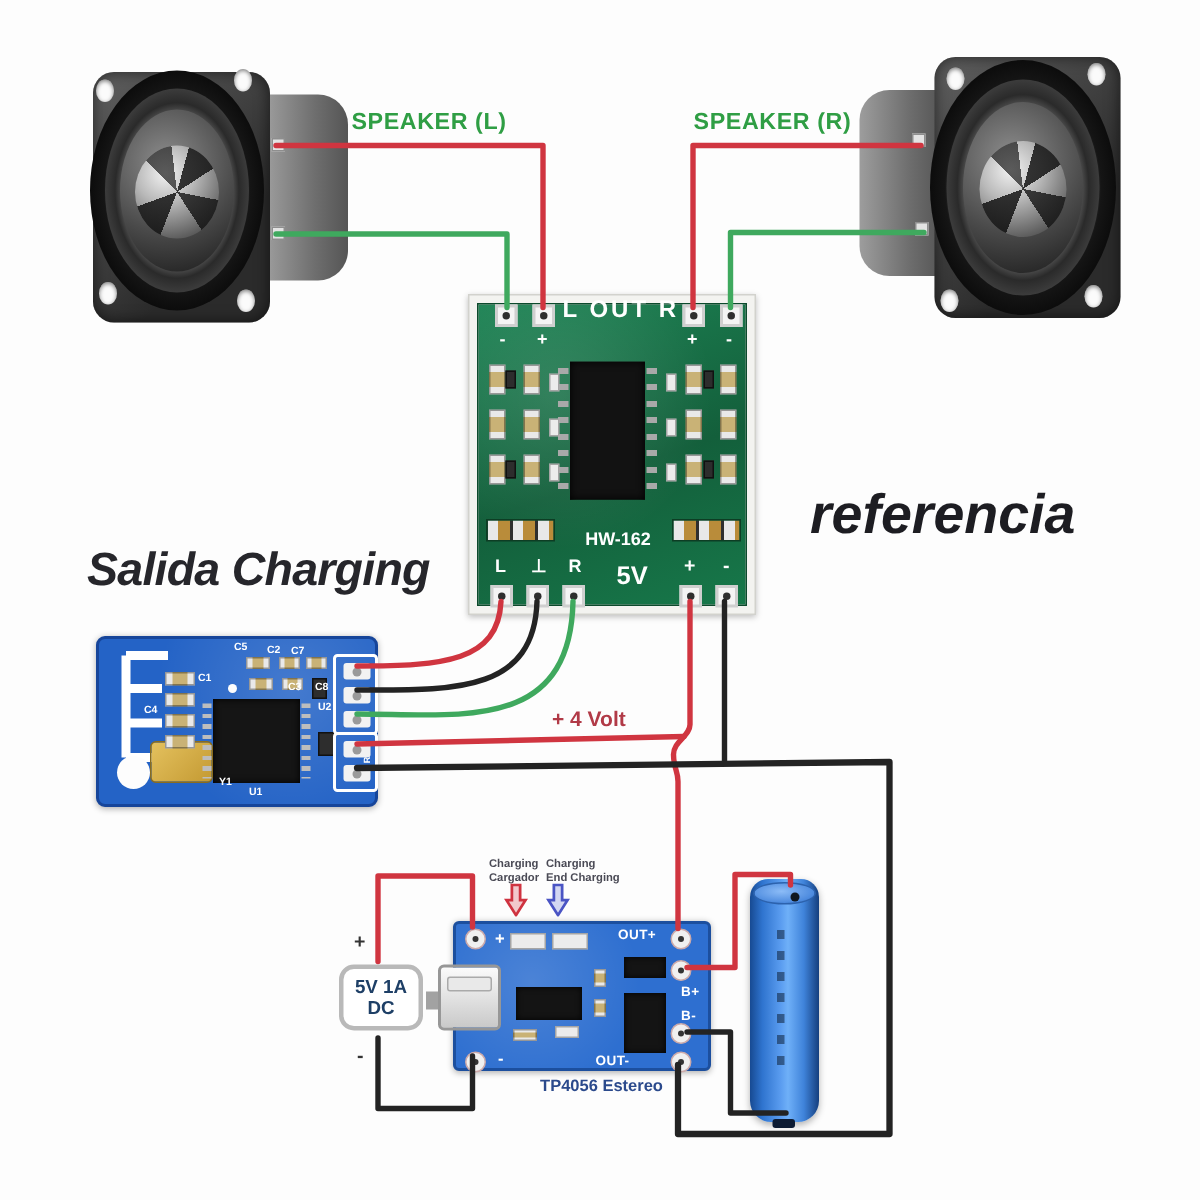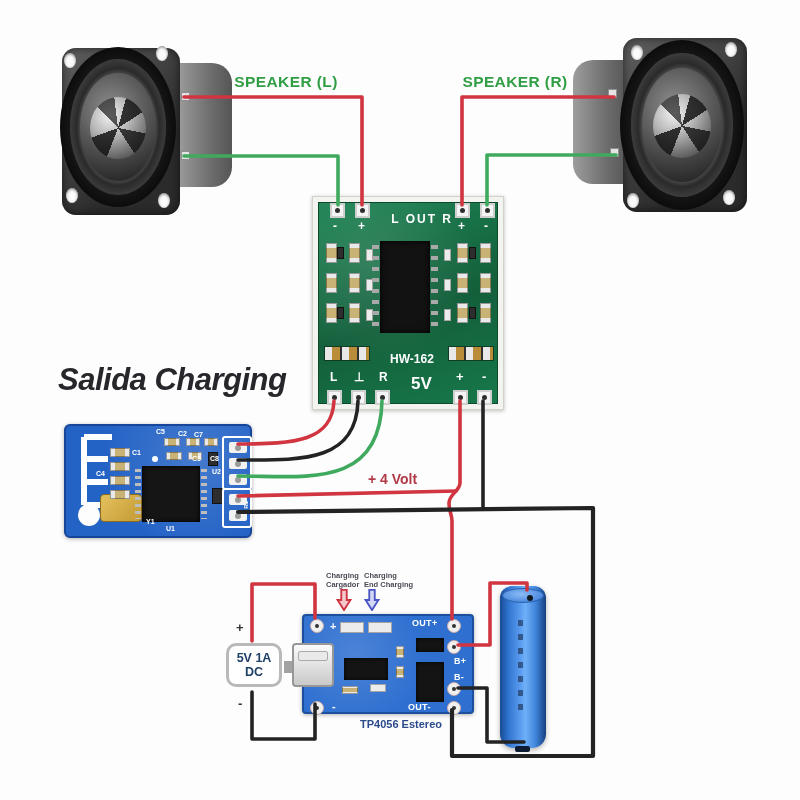--- a/index.html
+++ b/index.html
@@ -141,21 +141,21 @@
   <div class="spk-label" style="left:230px;top:73px;width:112px">SPEAKER (L)</div>
   <div class="spk-label" style="left:456px;top:73px;width:118px">SPEAKER (R)</div>
 
   <div class="amp">
     <div class="amp-inner"></div>
 
     <div class="pad-sq" style="left:17px;top:6px"></div>
     <div class="pad-sq" style="left:42px;top:6px"></div>
     <div class="pad-sq" style="left:142px;top:6px"></div>
     <div class="pad-sq" style="left:167px;top:6px"></div>
-    <div class="silk" style="left:62px;top:15px;width:78px;text-align:right;font-size:12px;letter-spacing:2px">L OUT R</div>
+    <div class="silk" style="left:62px;top:1px;width:78px;text-align:left;font-size:16px;letter-spacing:2px">L OUT R</div>
     <div class="silk" style="left:20px;top:22px;font-size:12px">-</div>
     <div class="silk" style="left:45px;top:22px;font-size:12px">+</div>
     <div class="silk" style="left:145px;top:22px;font-size:12px">+</div>
     <div class="silk" style="left:171px;top:22px;font-size:12px">-</div>
 
     <div class="amp-ic"></div>
 
     <div class="smd" style="left:13px;top:46px;width:11px;height:20px"></div>
     <div class="smd" style="left:36px;top:46px;width:11px;height:20px"></div>
     <div class="smd" style="left:13px;top:76px;width:11px;height:20px"></div>
@@ -192,20 +192,21 @@
     <div class="silk" style="left:169px;top:172px;font-size:13px">-</div>
 
     <div class="pad-sq" style="left:14px;top:193px"></div>
     <div class="pad-sq" style="left:38px;top:193px"></div>
     <div class="pad-sq" style="left:62px;top:193px"></div>
     <div class="pad-sq" style="left:140px;top:193px"></div>
     <div class="pad-sq" style="left:164px;top:193px"></div>
   </div>
 
   <div class="note">
+    <div>referencia</div>
   </div>
 
   <div class="salida">Salida Charging</div>
 
   <div class="bt">
     <svg class="abs" style="left:6px;top:6px" width="44" height="78" viewBox="0 0 44 78">
       <path d="M12 5 V73 M12 5 H40 M12 27 H36 M12 50 H36 M12 73 H40" stroke="#ffffff" stroke-width="6" fill="none"></path>
     </svg>
     <div class="bt-hole" style="left:12px;top:78px;width:22px;height:22px"></div>
     <div class="bt-hole" style="left:86px;top:30px;width:6px;height:6px"></div>
@@ -279,21 +280,21 @@
     <div class="pad-c" style="left:6px;top:85px"></div>
     <div class="pad-c" style="left:143px;top:3px"></div>
     <div class="pad-c" style="left:143px;top:24px"></div>
     <div class="pad-c" style="left:143px;top:66px"></div>
     <div class="pad-c" style="left:143px;top:85px"></div>
     <div class="tp-silk" style="left:26px;top:4px;font-size:11px">+</div>
     <div class="tp-silk" style="left:28px;top:84px;font-size:11px">-</div>
     <div class="tp-silk" style="left:108px;top:2px">OUT+</div>
     <div class="tp-silk" style="left:150px;top:40px">B+</div>
     <div class="tp-silk" style="left:150px;top:56px">B-</div>
-    <div class="tp-silk" style="left:104px;top:86px">OUT-</div>
+    <div class="tp-silk" style="left:93px;top:86px">OUT-</div>
     <div class="smdw" style="left:36px;top:6px;width:24px;height:11px"></div>
     <div class="smdw" style="left:64px;top:6px;width:24px;height:11px"></div>
     <div class="tp-ic" style="left:40px;top:42px;width:44px;height:22px"></div>
     <div class="tp-ic" style="left:112px;top:46px;width:28px;height:40px"></div>
     <div class="tp-ic" style="left:112px;top:22px;width:28px;height:14px"></div>
     <div class="smd" style="left:92px;top:30px;width:8px;height:12px"></div>
     <div class="smd" style="left:92px;top:50px;width:8px;height:12px"></div>
     <div class="smdw" style="left:66px;top:68px;width:16px;height:8px"></div>
     <div class="smd" style="left:38px;top:70px;width:16px;height:8px"></div>
   </div>

